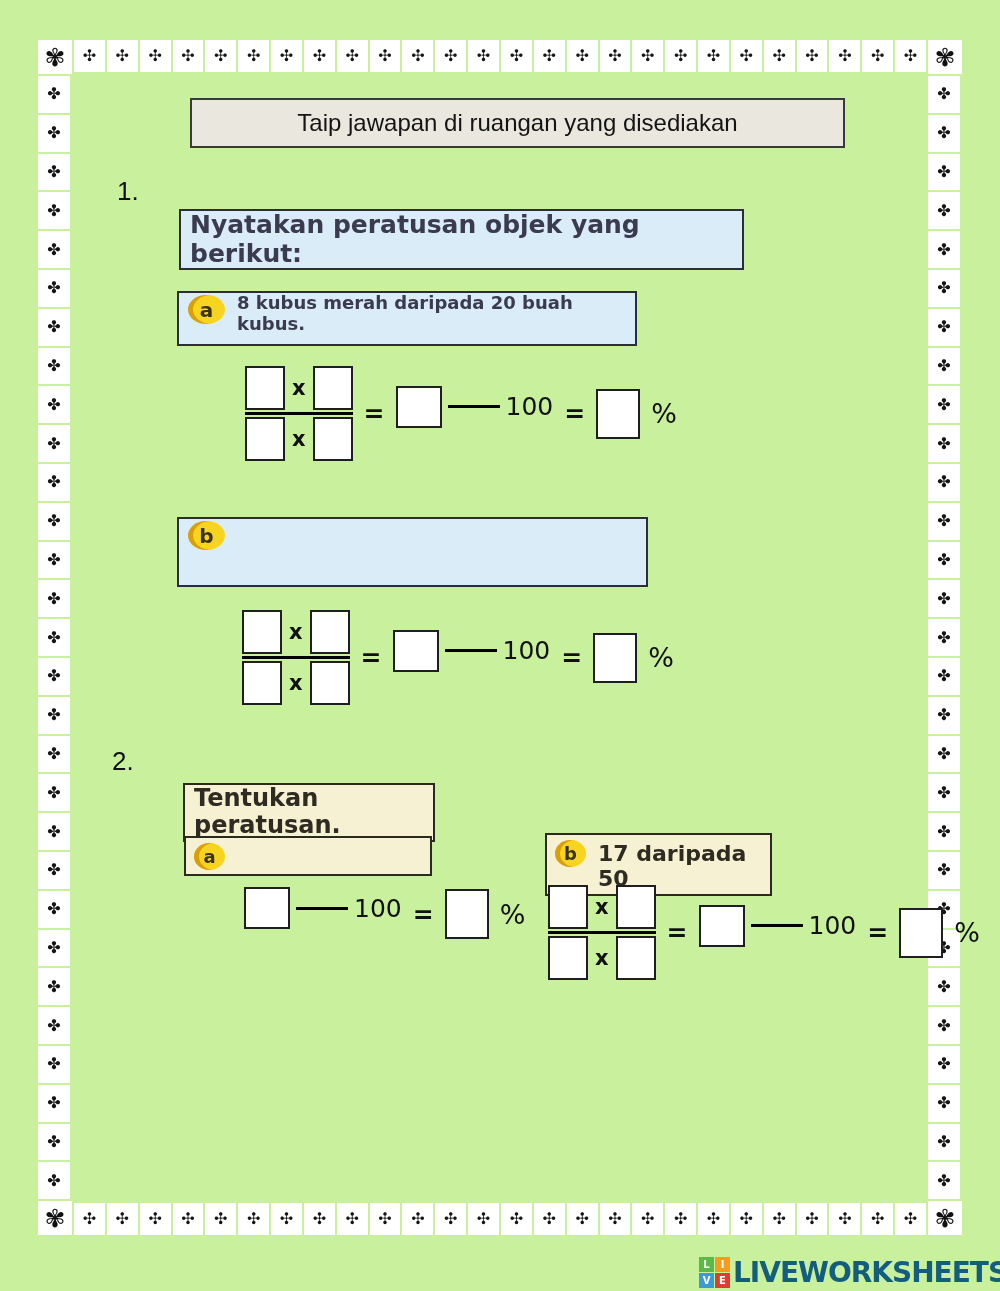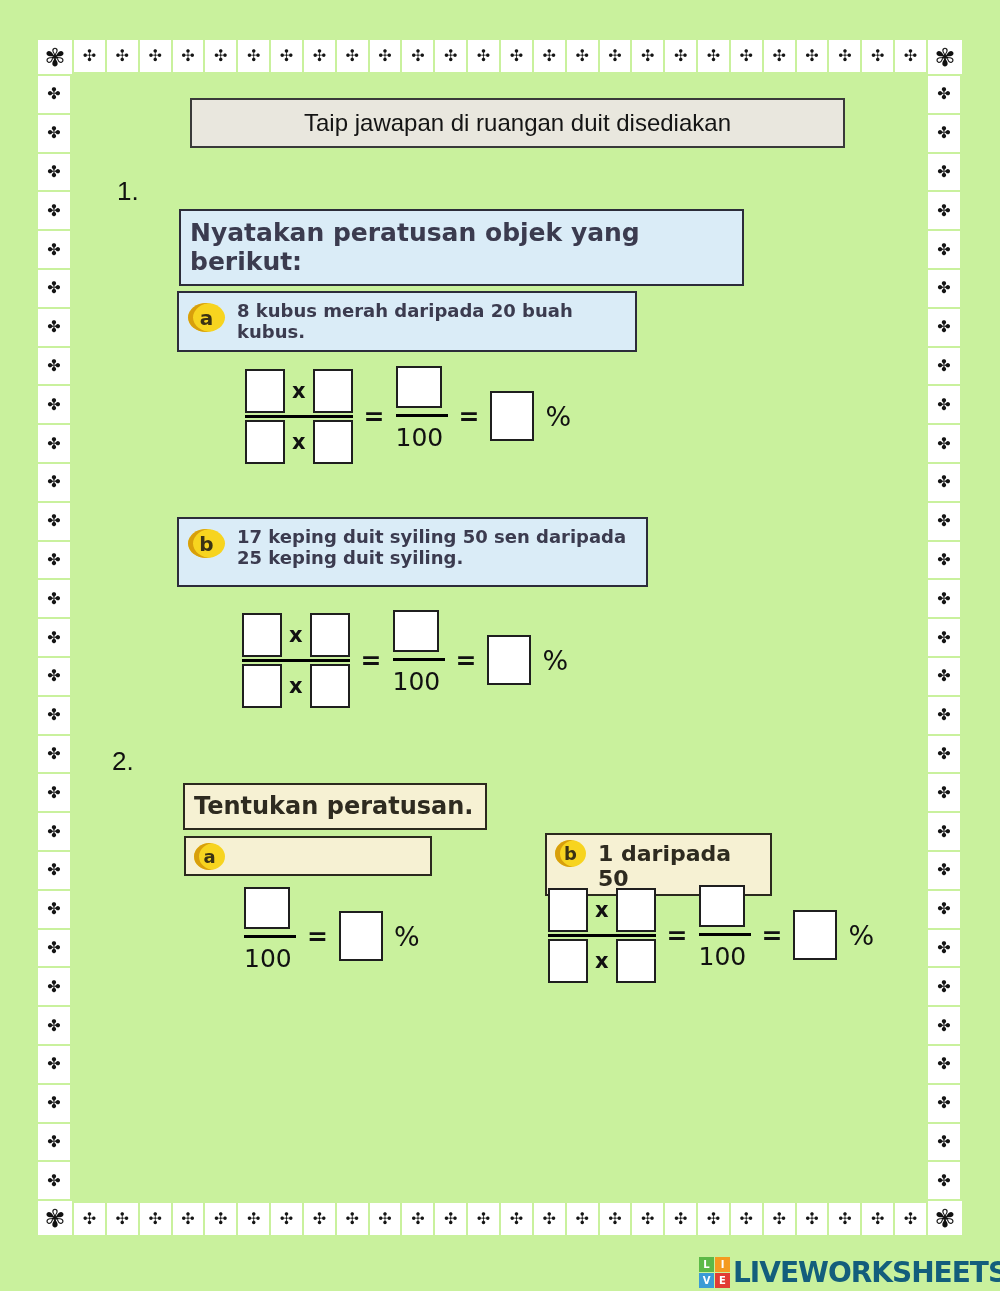--- a/index.html
+++ b/index.html
@@ -17,40 +17,40 @@
 
   
   .title-box{position:absolute;left:190px;top:98px;width:655px;height:50px;background:#e9e7de;
              border:2px solid #3a3a3a;display:flex;align-items:center;justify-content:center;
              font-family:"Liberation Sans",sans-serif;font-size:24px;color:#141414;box-sizing:border-box;}
 
   .qnum{position:absolute;font-family:"Liberation Sans",sans-serif;font-size:26px;color:#101010;}
 
   
   .qbox{position:absolute;border:2px solid #2c2c3a;box-sizing:border-box;display:flex;
-        align-items:flex-start;gap:12px;padding:8px 9px;}
+        align-items:flex-start;gap:12px;padding:0 9px;}
   .qbox.blue{background:#daecf7;}
   .qbox.cream{background:#f6f1d3;border-color:#2b2a1e;}
   .qtext{font-weight:bold;color:#3b3b4f;font-size:18px;line-height:1.14;}
   .qbox.cream .qtext{color:#2e2b20;}
   .badge{min-width:37px;height:29px;margin-top:2px;background:#f7d41f;border-radius:50%;
          display:flex;align-items:center;justify-content:center;font-weight:bold;font-size:20px;
          color:#3a3214;box-shadow:inset 5px 0 0 rgba(205,141,6,.75);flex:0 0 auto;}
   .badge.sm{min-width:31px;height:27px;font-size:18px;}
 
   
   .fracgroup{position:absolute;display:flex;align-items:center;gap:11px;color:#111;}
   .bigfrac{display:flex;flex-direction:column;gap:2px;}
   .frow{display:flex;align-items:center;gap:7px;}
   .ibox{width:40px;height:44px;border:2px solid #1f1f1f;background:#fff;box-sizing:border-box;
         padding:0;text-align:center;font-size:20px;font-family:"DejaVu Sans",sans-serif;}
   .ibox.mid{width:46px;height:42px;}
   .ibox.ans{width:44px;height:50px;}
   .fbar{height:3px;background:#000;align-self:stretch;}
-  .frac100{display:flex;flex-direction:column;align-items:flex-start;gap:6px;padding-bottom:14px;}
+  .frac100{display:flex;flex-direction:row;align-items:center;gap:6px;padding-bottom:14px;}
   .frac100 .fbar{width:52px;align-self:center;}
   .frac100.pa{padding-bottom:12px;}
   .hund{font-size:25px;}
   .xop{font-size:21px;font-weight:bold;}
   .eq{font-size:25px;font-weight:bold;}
   .pct{font-size:27px;}
 
   
   .lw{position:absolute;left:699px;top:1256px;display:flex;align-items:center;gap:3px;}
   .lw-grid{display:grid;grid-template-columns:15px 15px;grid-auto-rows:15px;gap:1px;}
@@ -180,21 +180,21 @@
       <span class="bcell">✤</span>
       <span class="bcell">✤</span>
       <span class="bcell">✤</span>
       <span class="bcell">✤</span>
       <span class="bcell">✤</span>
       <span class="bcell">✤</span>
       <span class="bcell">✤</span>
     </div>
 
   <div class="title-box">
-    <span>Taip jawapan di ruangan duit disediakan</span>
+    <span>Taip jawapan di ruangan yang disediakan</span>
   </div>
 
   <div class="qnum" style="left:117px;top:176px">1.</div>
 
   <div class="qbox blue" style="left:179px;top:209px;width:565px;min-height:57px">
     <span class="qtext" style="font-size:25px">Nyatakan peratusan objek yang berikut:</span>
   </div>
 
   <div class="qbox blue" style="left:177px;top:291px;width:460px;min-height:55px">
     <span class="badge">a</span>
@@ -221,21 +221,20 @@
       <div class="fbar"></div>
       <span class="hund">100</span>
     </div>
     <span class="eq">=</span>
     <input class="ibox ans" type="text" value="" style="">
     <span class="pct">%</span>
   </div>
 
   <div class="qbox blue" style="left:177px;top:517px;width:471px;min-height:70px">
     <span class="badge">b</span>
-    <span class="qtext" style="width:395px">17 keping duit syiling 50 sen daripada 25 keping duit syiling.</span>
   </div>
 
   <div class="fracgroup" style="left:242px;top:610px">
     <div class="bigfrac">
       <div class="frow">
         <input class="ibox" type="text" value="" style="">
         <span class="xop">x</span>
         <input class="ibox" type="text" value="" style="">
       </div>
       <div class="fbar"></div>
@@ -251,42 +250,42 @@
       <div class="fbar"></div>
       <span class="hund">100</span>
     </div>
     <span class="eq">=</span>
     <input class="ibox ans" type="text" value="" style="">
     <span class="pct">%</span>
   </div>
 
   <div class="qnum" style="left:112px;top:746px">2.</div>
 
-  <div class="qbox cream" style="left:183px;top:783px;width:304px;min-height:47px">
+  <div class="qbox cream" style="left:183px;top:783px;width:252px;min-height:47px">
     <span class="qtext" style="font-size:24px">Tentukan peratusan.</span>
   </div>
 
   <div class="qbox cream" style="left:184px;top:836px;width:248px;min-height:40px;padding:3px 8px">
     <span class="badge sm">a</span>
   </div>
 
   <div class="fracgroup" style="left:244px;top:887px">
     <div class="frac100 pa">
       <input class="ibox mid" type="text" value="" style="">
       <div class="fbar"></div>
       <span class="hund">100</span>
     </div>
     <span class="eq">=</span>
     <input class="ibox ans" type="text" value="" style="">
     <span class="pct">%</span>
   </div>
 
   <div class="qbox cream" style="left:545px;top:833px;width:227px;min-height:39px;padding:3px 8px">
     <span class="badge sm">b</span>
-    <span class="qtext" style="font-size:22px;margin-top:3px">1 daripada 50</span>
+    <span class="qtext" style="font-size:22px;margin-top:3px">17 daripada 50</span>
   </div>
 
   <div class="fracgroup" style="left:548px;top:885px">
     <div class="bigfrac">
       <div class="frow">
         <input class="ibox" type="text" value="" style="">
         <span class="xop">x</span>
         <input class="ibox" type="text" value="" style="">
       </div>
       <div class="fbar"></div>

